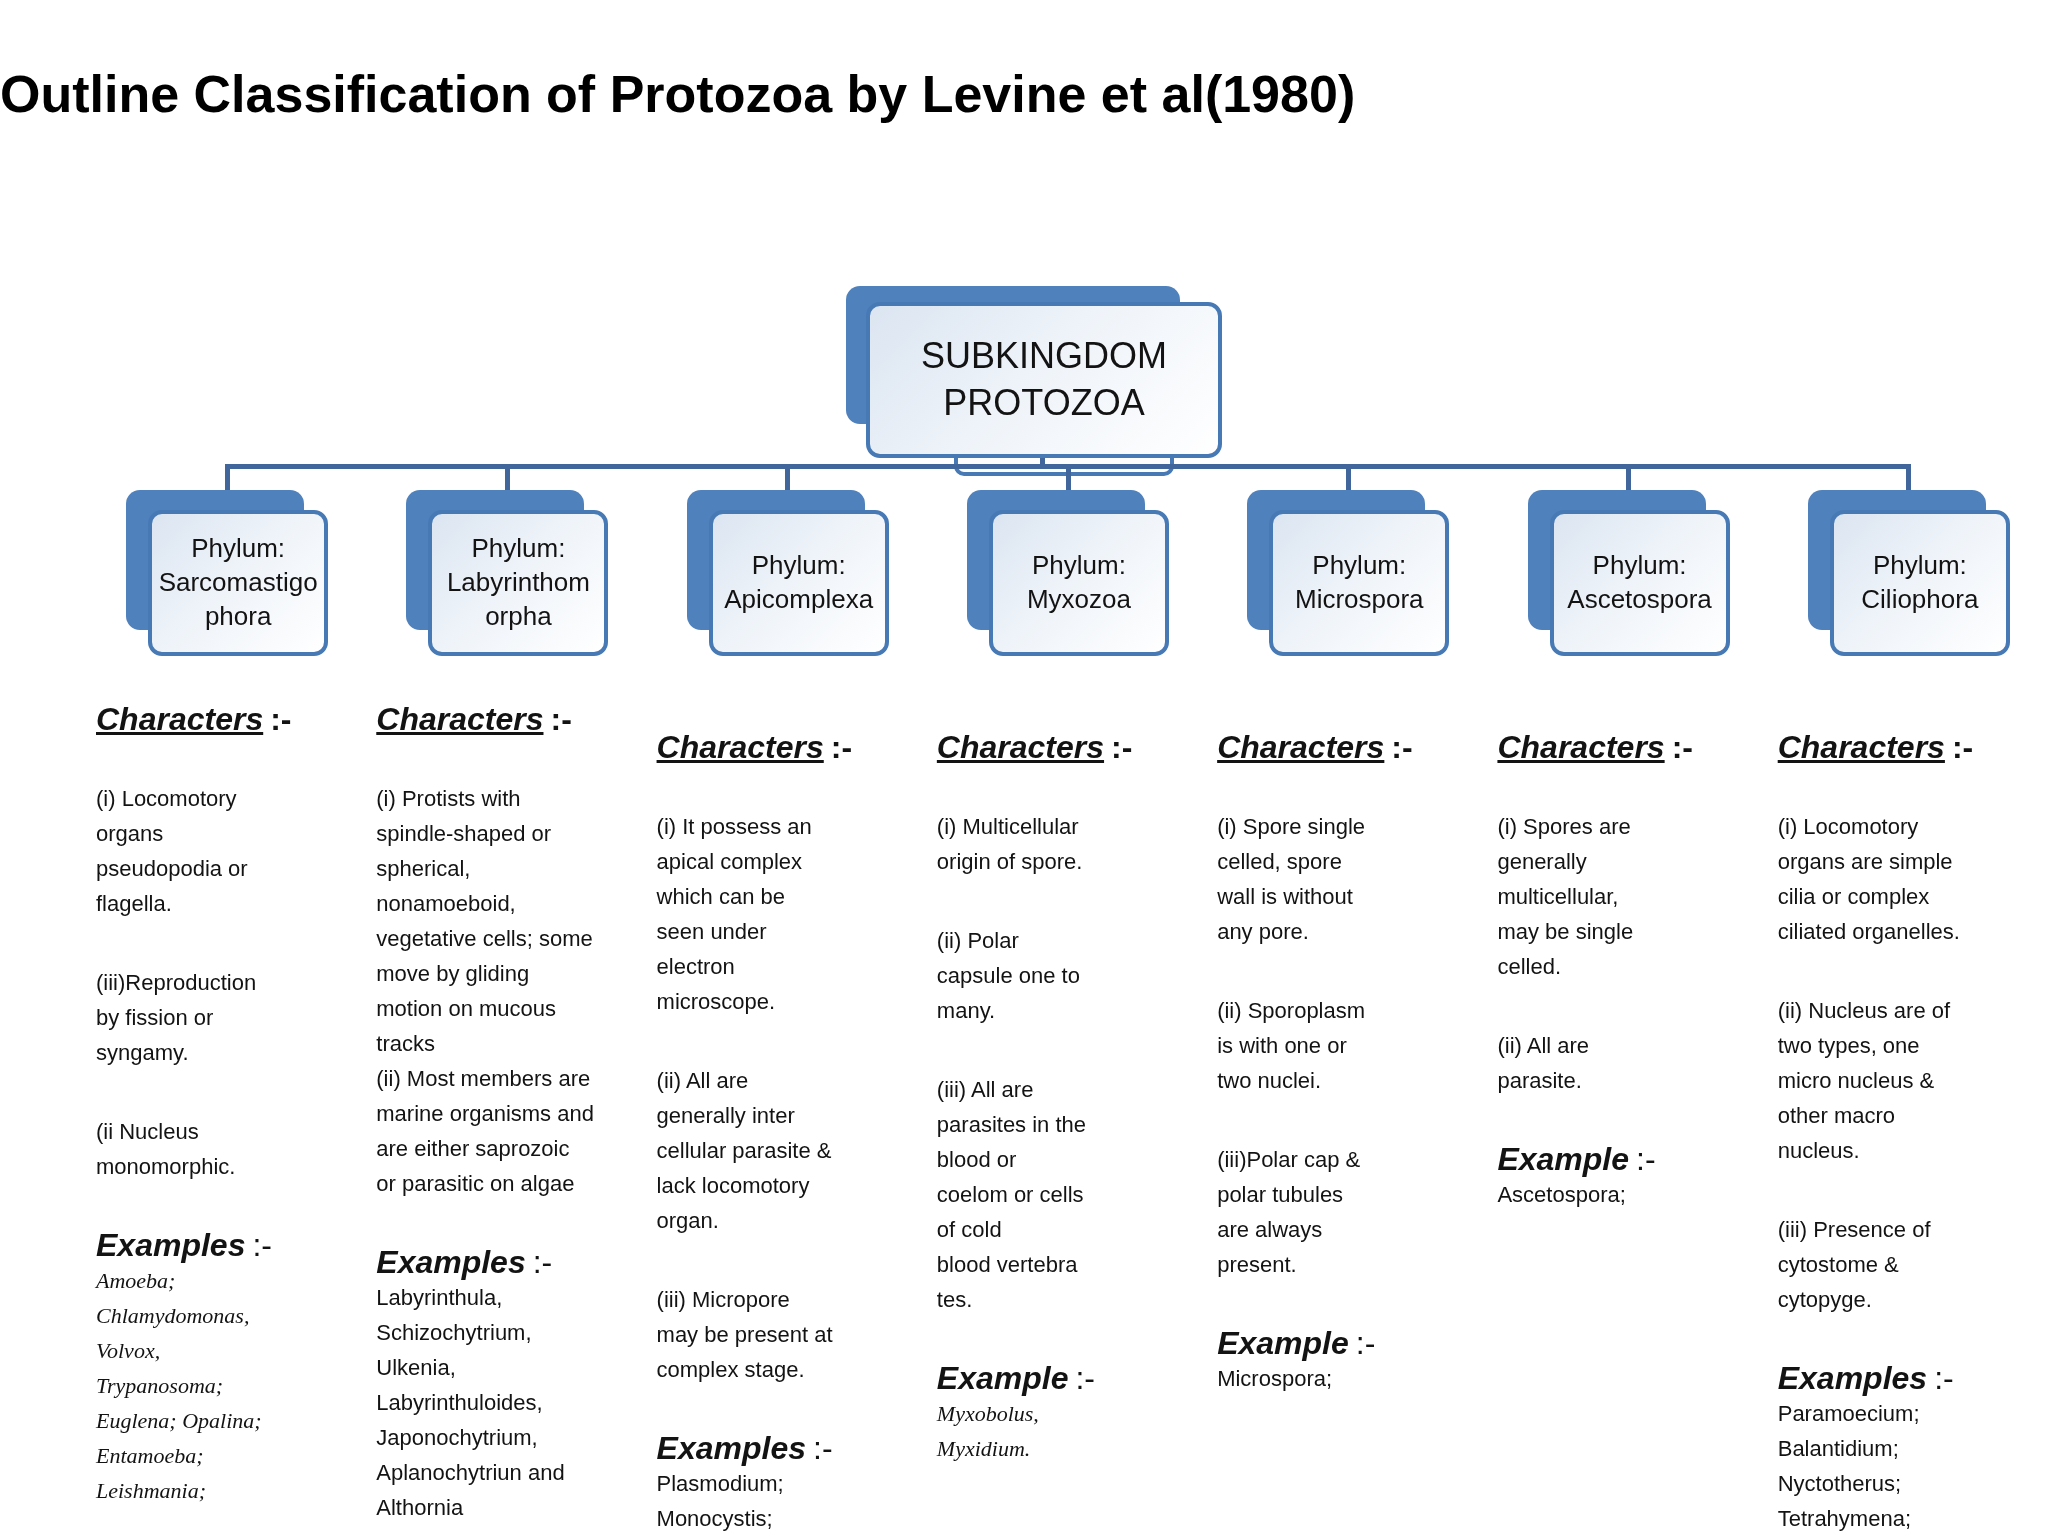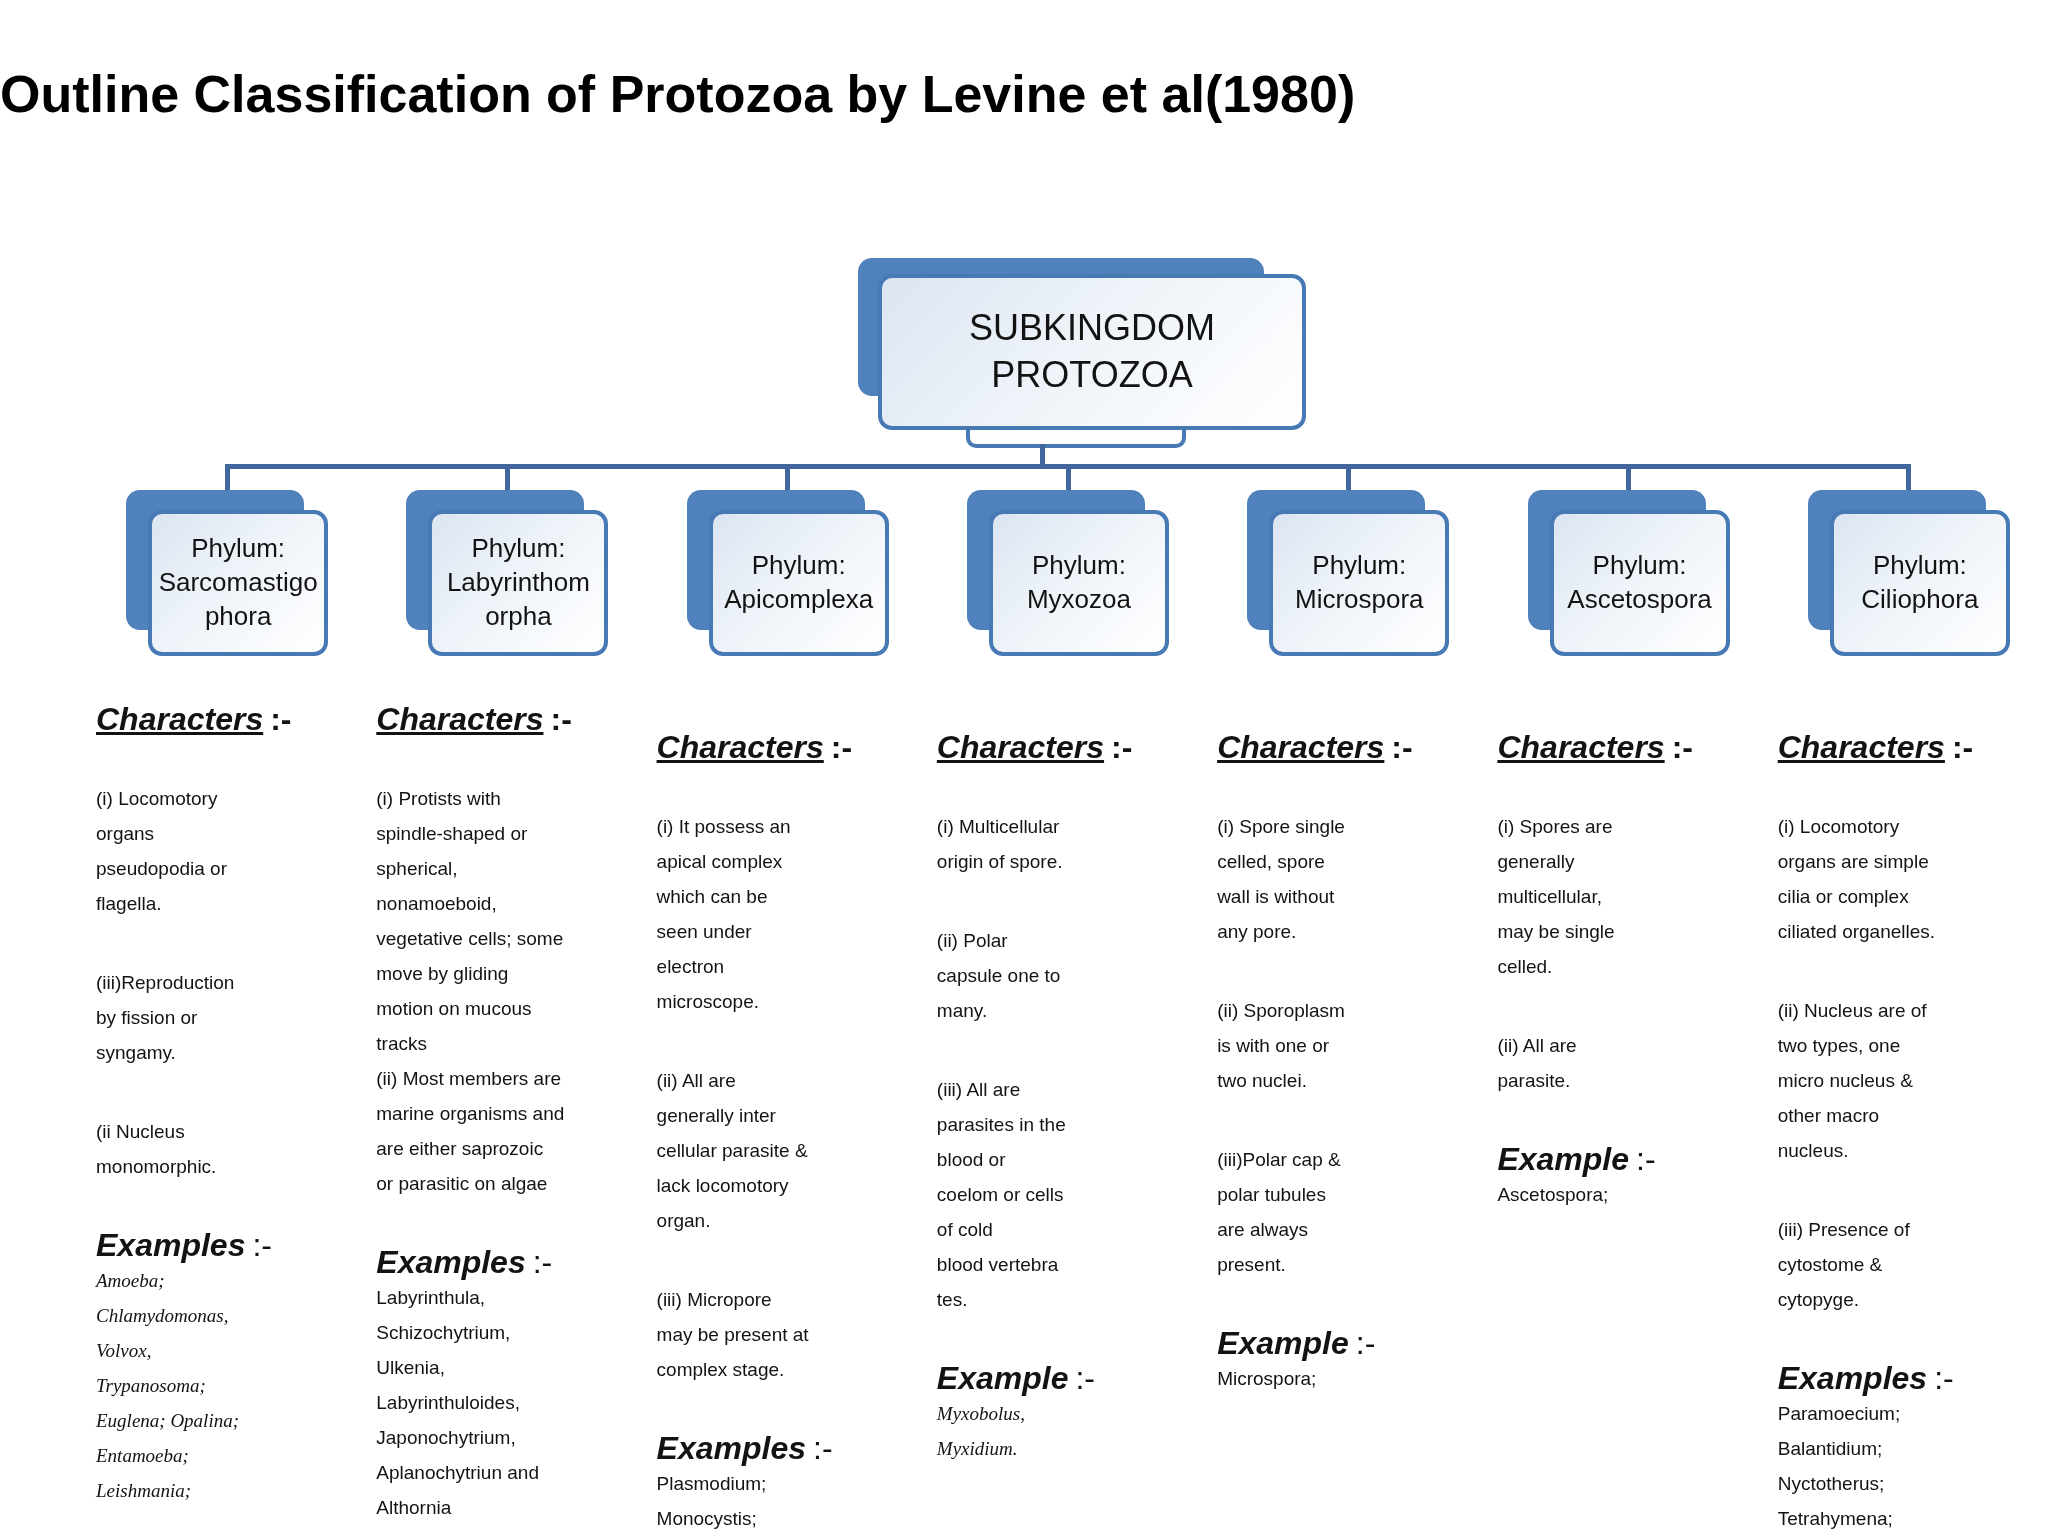--- a/index.html
+++ b/index.html
@@ -16,21 +16,21 @@
   
   .node { position:relative; }
   .shape-back {
     position:absolute; background:var(--shape-blue,#4f81bd); border-radius:14px;
   }
   .shape-front {
     position:absolute; border:4px solid var(--shape-border,#4779b5); border-radius:14px;
     background:linear-gradient(135deg,#dbe5f1 0%, #eef3f9 45%, #ffffff 100%);
     display:flex; align-items:center; justify-content:center;
   }
-  .root { position:absolute; left:846px; top:258px; width:448px; height:184px;margin-left:12px; }
+  .root { position:absolute; left:846px; top:286px; width:376px; height:184px; }
   .root .shape-back  { left:0; top:0; right:42px; bottom:46px; }
   .root .shape-sub {
     position:absolute; left:108px; top:136px; width:212px; height:46px;
     border:4px solid var(--shape-border,#4779b5); border-radius:10px; background:#fdfdfe;
   }
   .root .shape-front { left:20px; top:16px; right:0; bottom:12px; z-index:2; }
   .root-label { font-size:36px; line-height:1.3; text-align:center; white-space:pre-line; }
 
   .pnode { width:202px; height:166px; margin:0 auto; }
   .pnode .shape-back  { left:0; top:0; right:24px; bottom:26px; }
@@ -47,21 +47,21 @@
     display:grid; grid-template-columns:repeat(7,1fr); column-gap:18px;
   }
   .texts { margin-top:46px; }
   .col:nth-child(n+3) .texts { margin-top:74px; }
   .texts p { margin:0; }
   .heading { font-size:32px; line-height:35px; }
   .hword  { font-weight:700; font-style:italic; text-decoration:underline; }
   .hsuf   { font-weight:700; margin-left:7px; }
   .exword { font-weight:700; font-style:italic; }
   .exsuf  { margin-left:7px; }
-  .bodyp  { font-size:19px; line-height:35px; white-space:pre; }
+  .bodyp  { font-size:22px; line-height:35px; white-space:pre; }
   .bodyp  { margin-top:44px !important; }
   .bodyp.tight { margin-top:0 !important; }
   .exhead { margin-top:44px !important; }
   .names  { margin-top:0 !important; }
   .names.italic { font-style:italic;font-family:Liberation Serif, serif; }
 </style>
 </head>
 <body>
 
 <div class="page">

